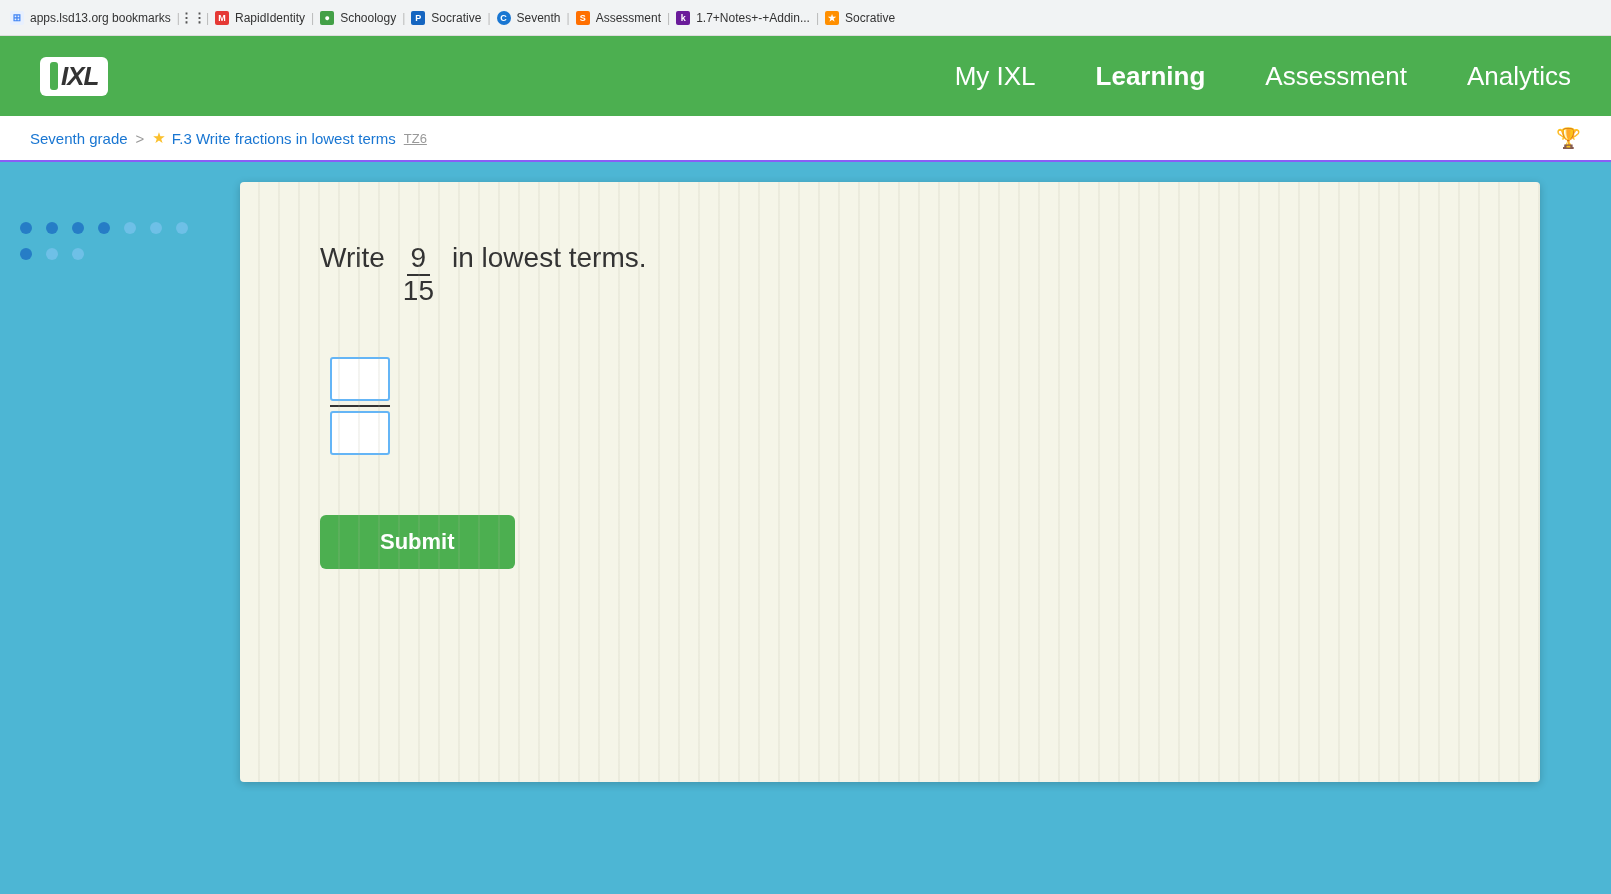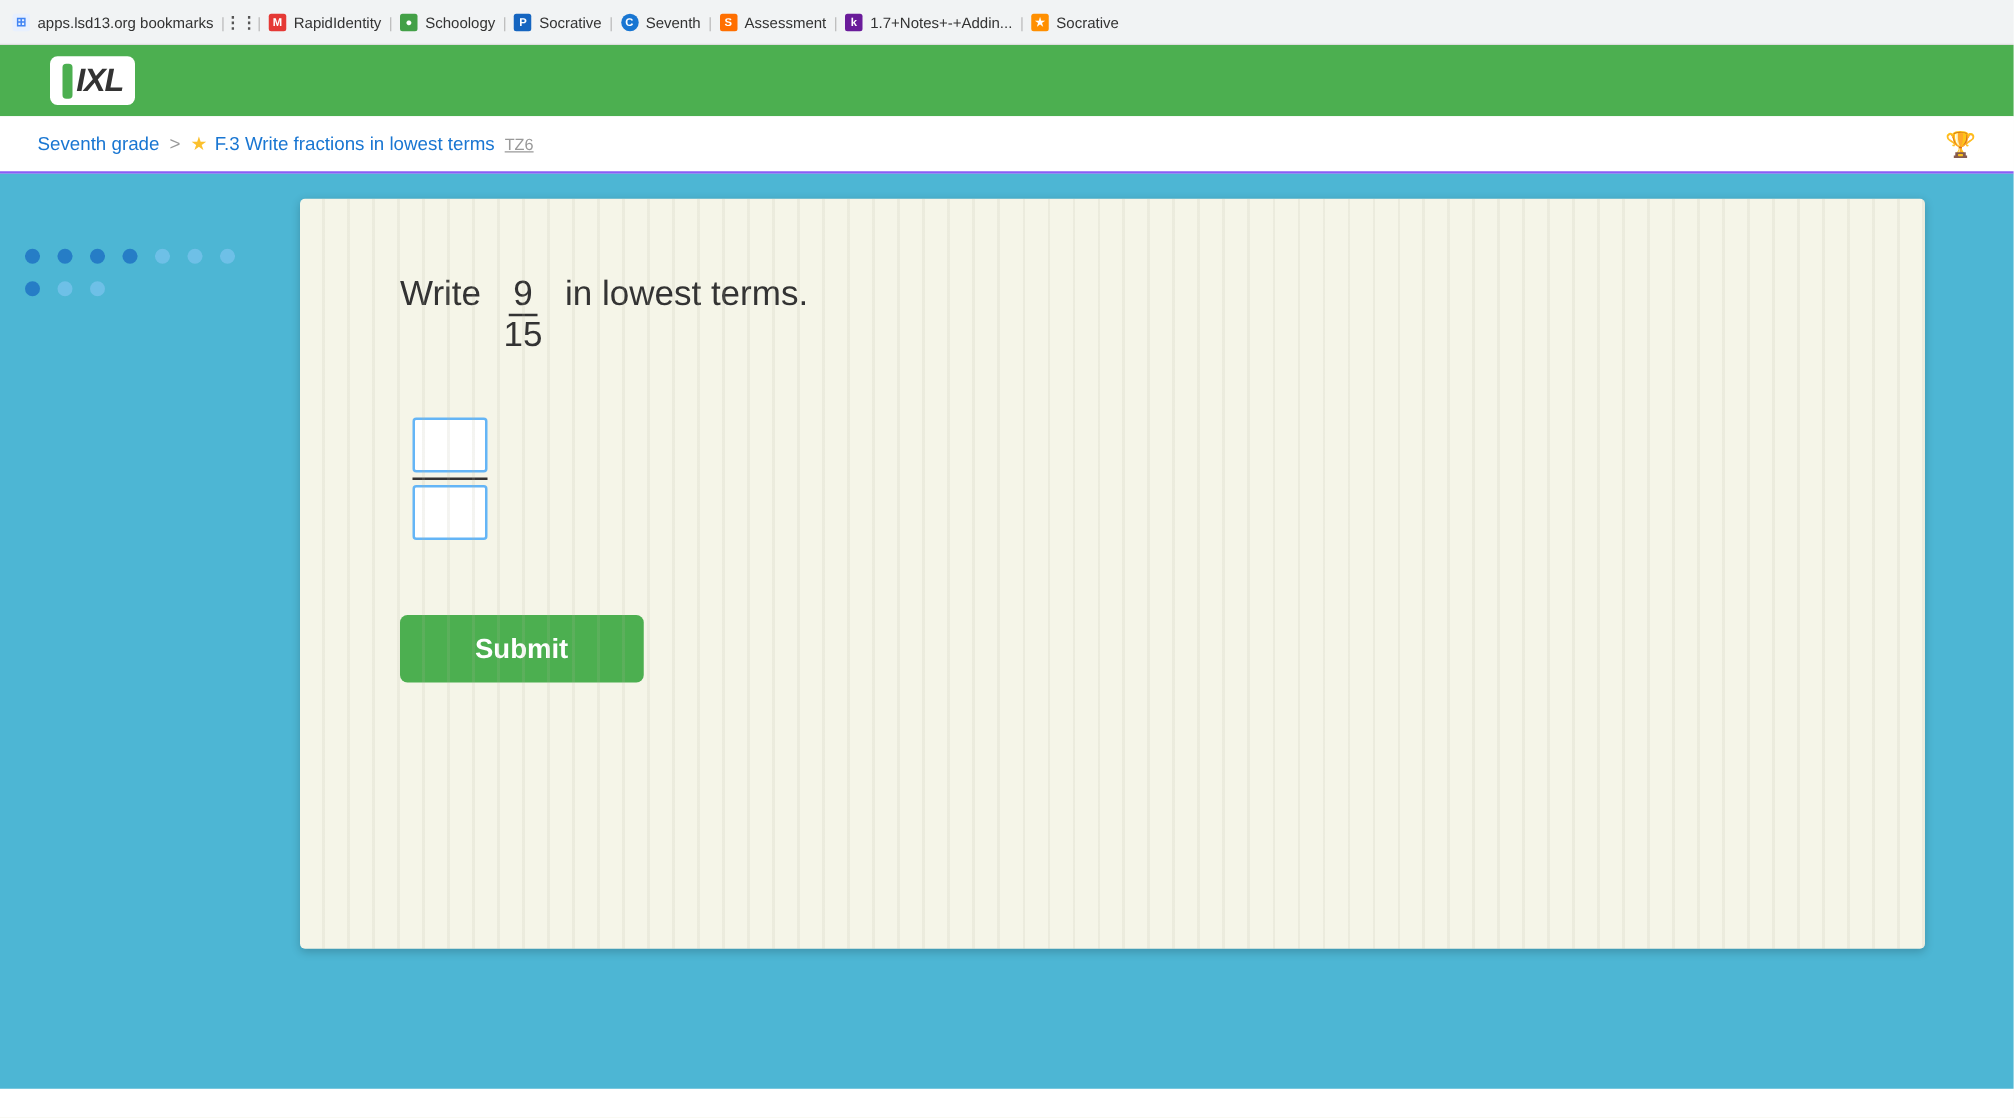--- a/index.html
+++ b/index.html
@@ -40,21 +40,21 @@
     .bm-student { background: #43a047; color: white; font-size: 9px; }
     .bm-school { background: #1565c0; color: white; font-size: 9px; }
     .bm-clever { background: #1976d2; color: white; font-size: 9px; border-radius: 50%; }
     .bm-socrative { background: #ff6f00; color: white; font-size: 9px; }
     .bm-kuta { background: #6a1b9a; color: white; font-size: 9px; }
     .bm-edpuzzle { background: #ff8f00; color: white; font-size: 9px; }
     .sep { color: #bbb; }
 
     
     .nav-bar {
-      height: 57px;
+      height: 80px;
       background: #4caf50;
       display: flex;
       align-items: center;
       padding: 0 40px;
     }
     .ixl-logo {
       background: white;
       border-radius: 6px;
       padding: 4px 10px;
       display: flex;
@@ -305,20 +305,26 @@
   <span class="browser-bookmark">1.7+Notes+-+Addin...</span>
   <span class="sep">|</span>
   <span class="bookmark-icon bm-edpuzzle">★</span>
   <span class="browser-bookmark">Socrative</span>
 </div>
 
 <div class="nav-bar">
   <div class="ixl-logo">
     <div class="ixl-logo-bar"></div>
     <span class="ixl-logo-text">IXL</span>
+  </div>
+  <div class="nav-links">
+    <a class="nav-link">My IXL</a>
+    <a class="nav-link active">Learning</a>
+    <a class="nav-link">Assessment</a>
+    <a class="nav-link">Analytics</a>
   </div>
 </div>
 
 <div class="breadcrumb-bar">
   <span class="crumb-link">Seventh grade</span>
   <span class="chevron">&gt;</span>
   <span class="star">★</span>
   <span class="crumb-link">F.3 Write fractions in lowest terms</span>
   <span class="exercise-id">TZ6</span>
   <div class="breadcrumb-right">

